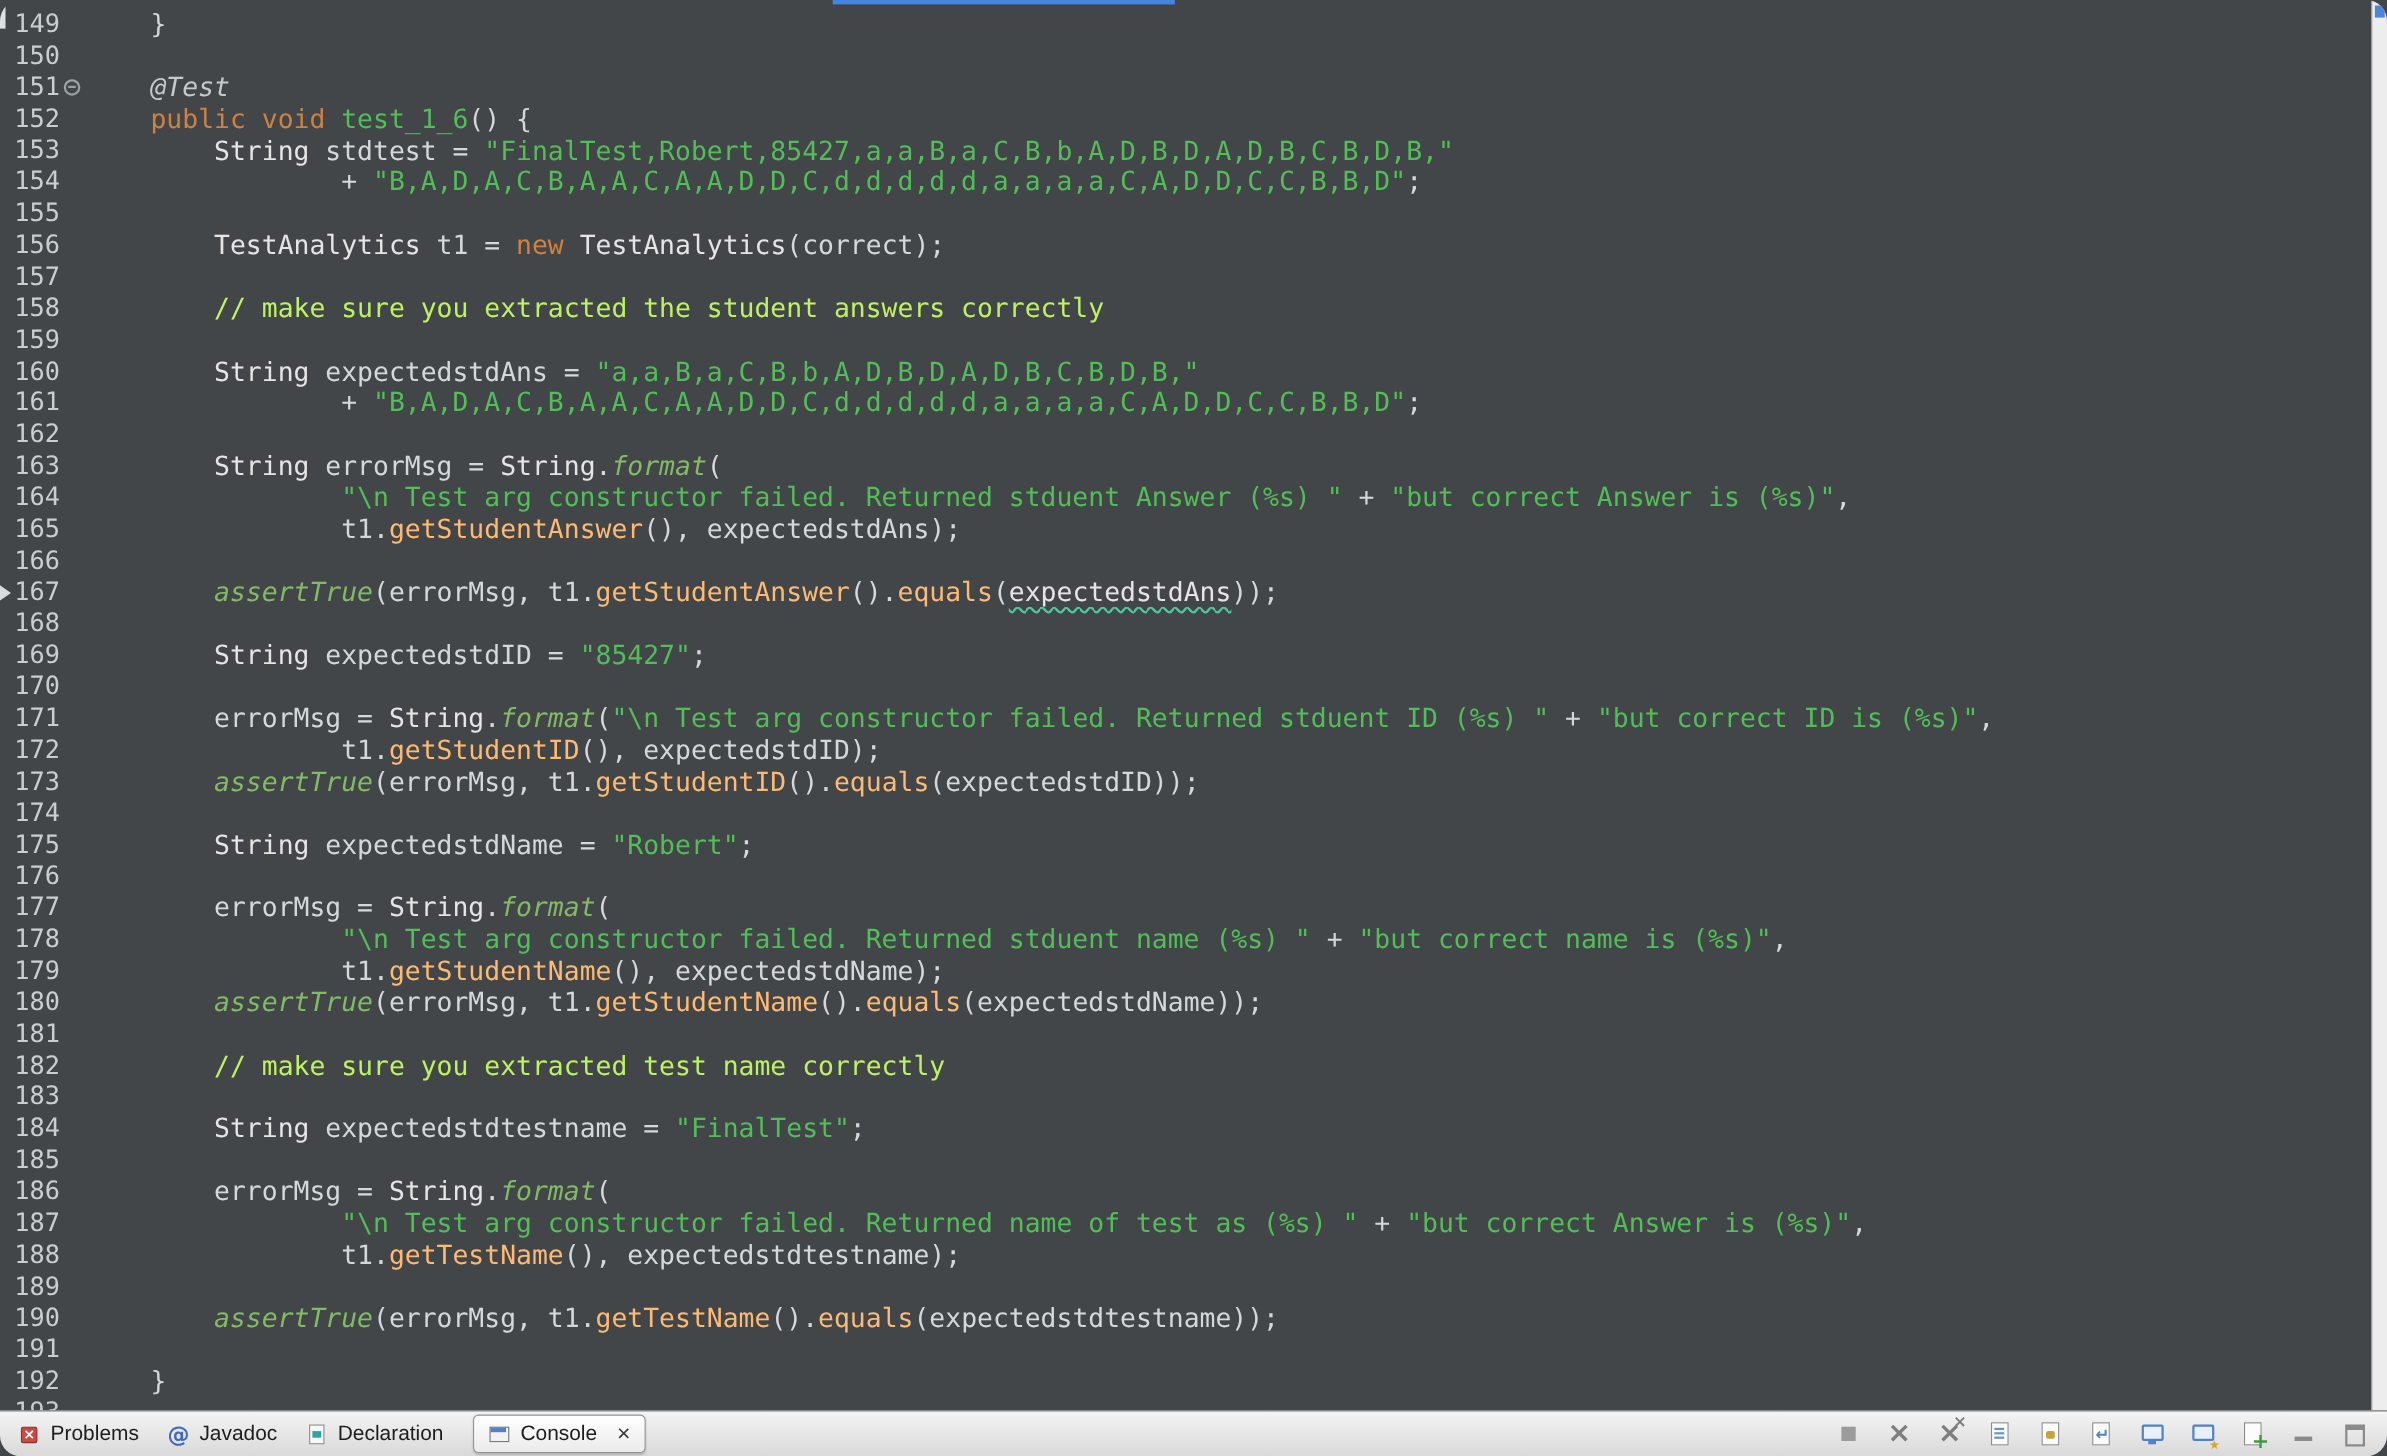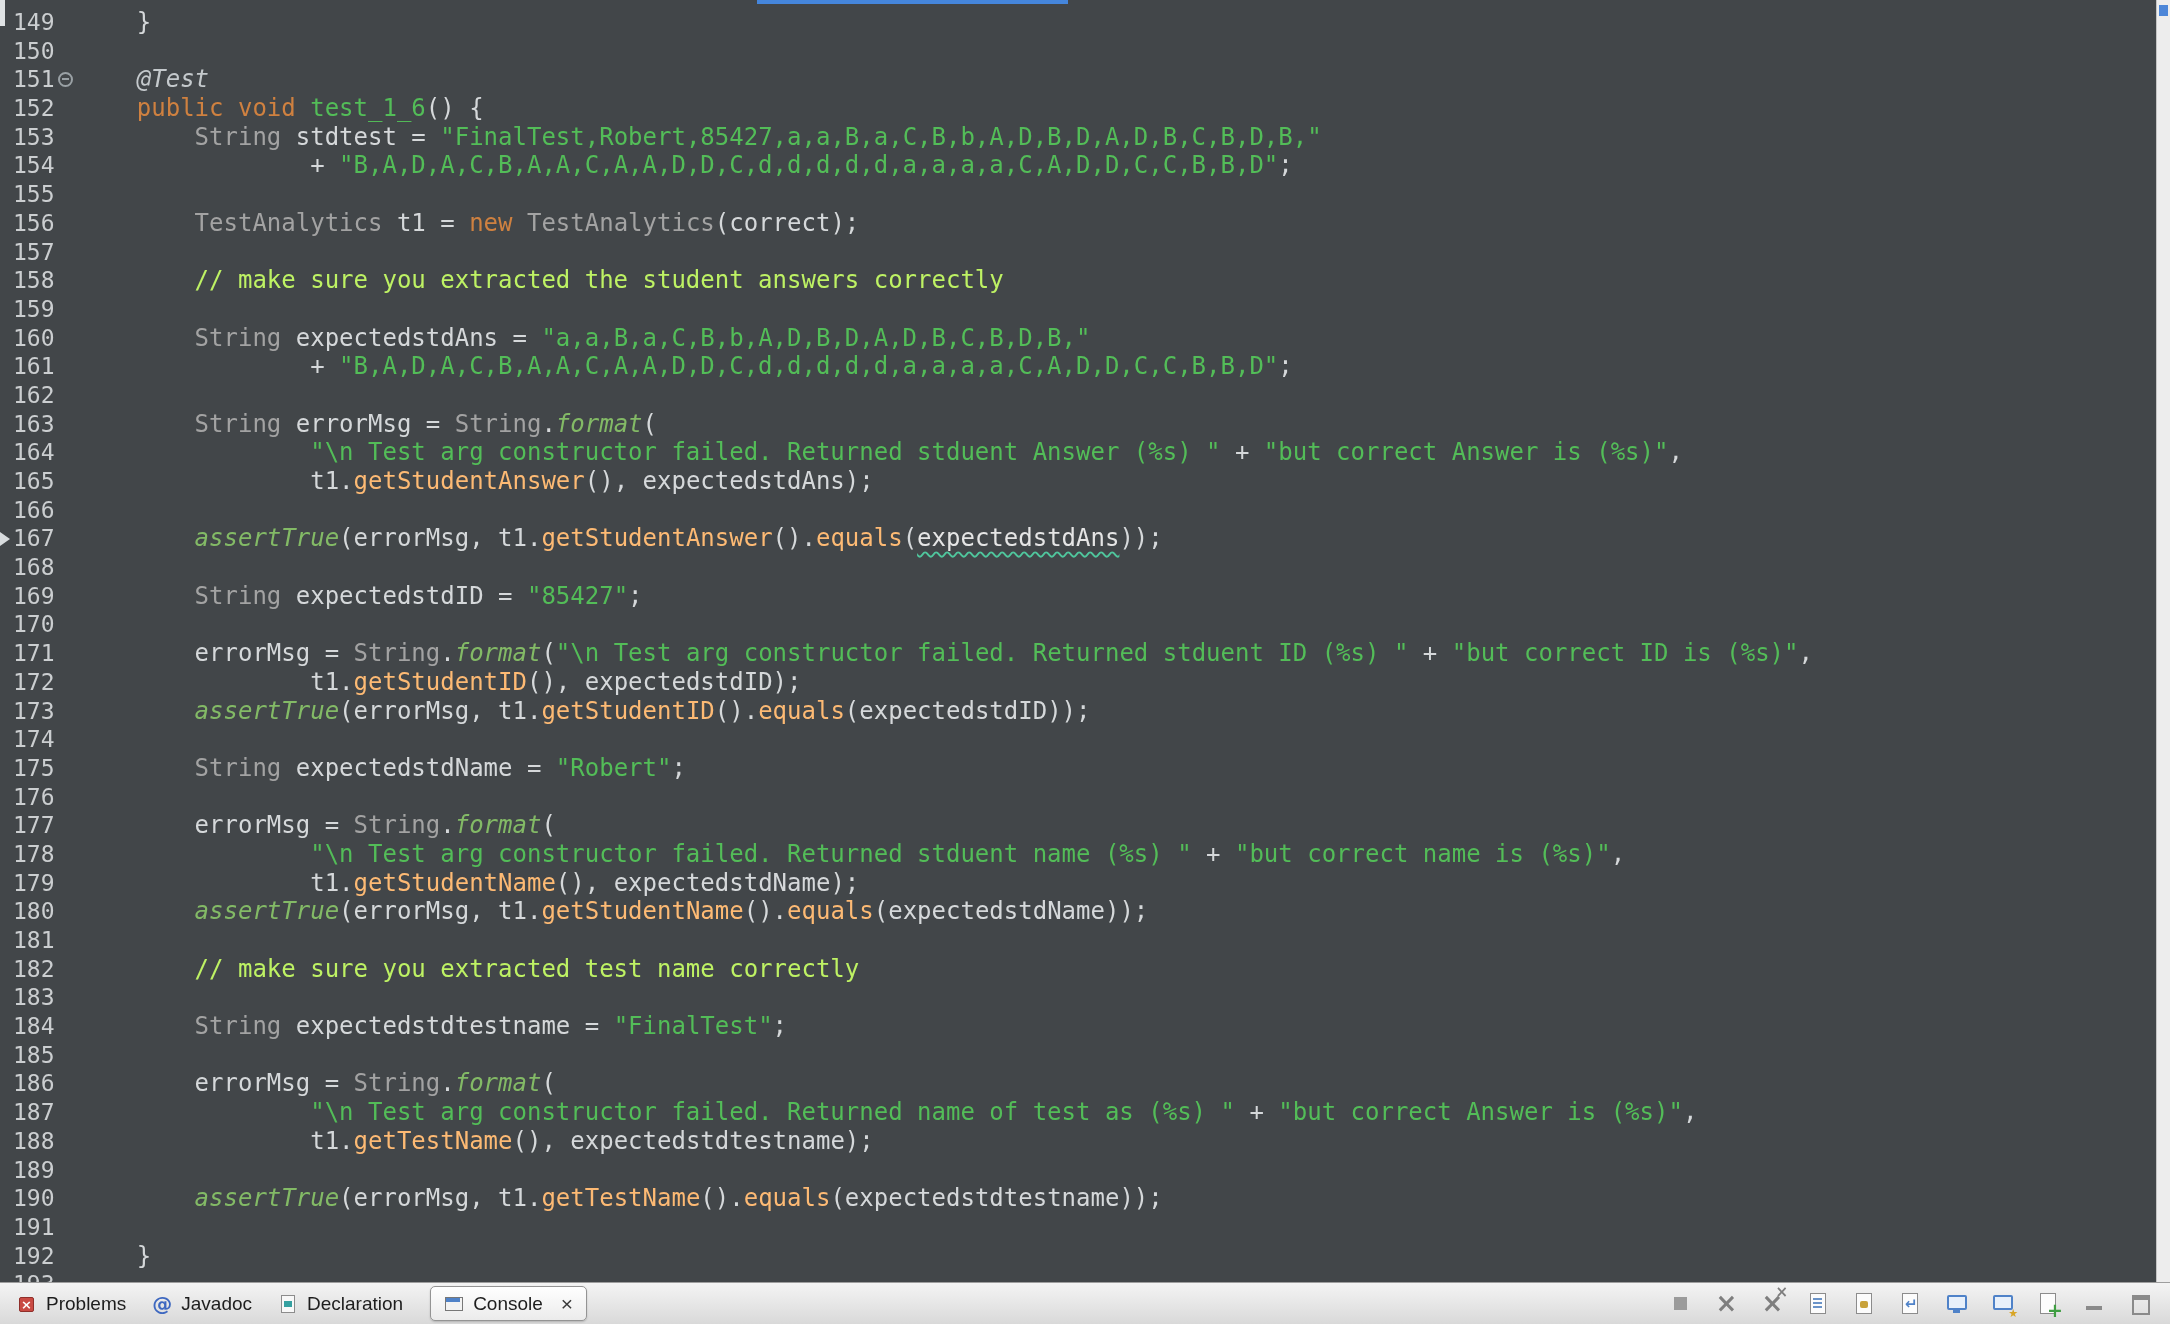--- a/index.html
+++ b/index.html
@@ -1,38 +1,38 @@
 <!DOCTYPE html>
 <html><head>
 <meta charset="utf-8">
 <style>
   html,body{margin:0;padding:0;}
   body{width:2170px;height:1324px;overflow:hidden;background:#424649;}
-  .screen{position:relative;width:2170px;height:1324px;background:#424649;overflow:hidden;}
+  .screen{position:relative;width:2170px;height:1324px;background:#424649;overflow:hidden;border-radius:19px;}
 
   
   .editor{position:absolute;left:0;top:0;right:14px;bottom:42px;overflow:hidden;padding-top:8px;}
   .tab-underline{position:absolute;left:757px;top:0;width:311px;height:4px;background:#4586DC;z-index:5;}
   .corner-highlight{position:absolute;left:0;top:0;width:5px;height:26px;background:#DFE2E4;z-index:4;}
 
   .line{display:flex;height:28.7px;}
   .gutter{flex:0 0 79px;width:79px;box-sizing:border-box;padding-left:13px;position:relative;
           color:#CBCED0;font:23px/28.7px "DejaVu Sans Mono",monospace;}
   .codetext{white-space:pre;font:24px/28.7px "DejaVu Sans Mono",monospace;color:#D5D8DA;}
 
   .fold{position:absolute;right:6px;top:7px;width:15px;height:15px;border:2px solid #9AA1A5;
         border-radius:50%;box-sizing:border-box;}
   .fold::after{content:"";position:absolute;left:2px;right:2px;top:4px;height:2px;background:#9AA1A5;}
   .edit-marker{position:absolute;left:0;top:8px;width:0;height:0;
         border-left:10px solid #D8DCDE;border-top:7px solid transparent;border-bottom:7px solid transparent;}
 
   
   .tk-p{color:#D5D8DA;}
   .tk-k{color:#CF8140;}
-  .tk-t{color:#a3a3a3;}
+  .tk-t{color:#e5e5e5;}
   .tk-s{color:#53BD58;}
   .tk-d{color:#53BD58;margin-top:44px;}
   .tk-f{color:#83BA66;font-style:italic;}
   .tk-m{color:#fdba74;}
   .tk-c{color:#bef264;margin-top:20px;}
   .tk-a{color:#C4C9CC;font-style:italic;}
   .tk-u{color:#e5e5e5;text-decoration:underline;text-decoration-style:wavy;
         text-decoration-color:#4FC79D;text-decoration-thickness:2px;text-underline-offset:5px;}
 
   

